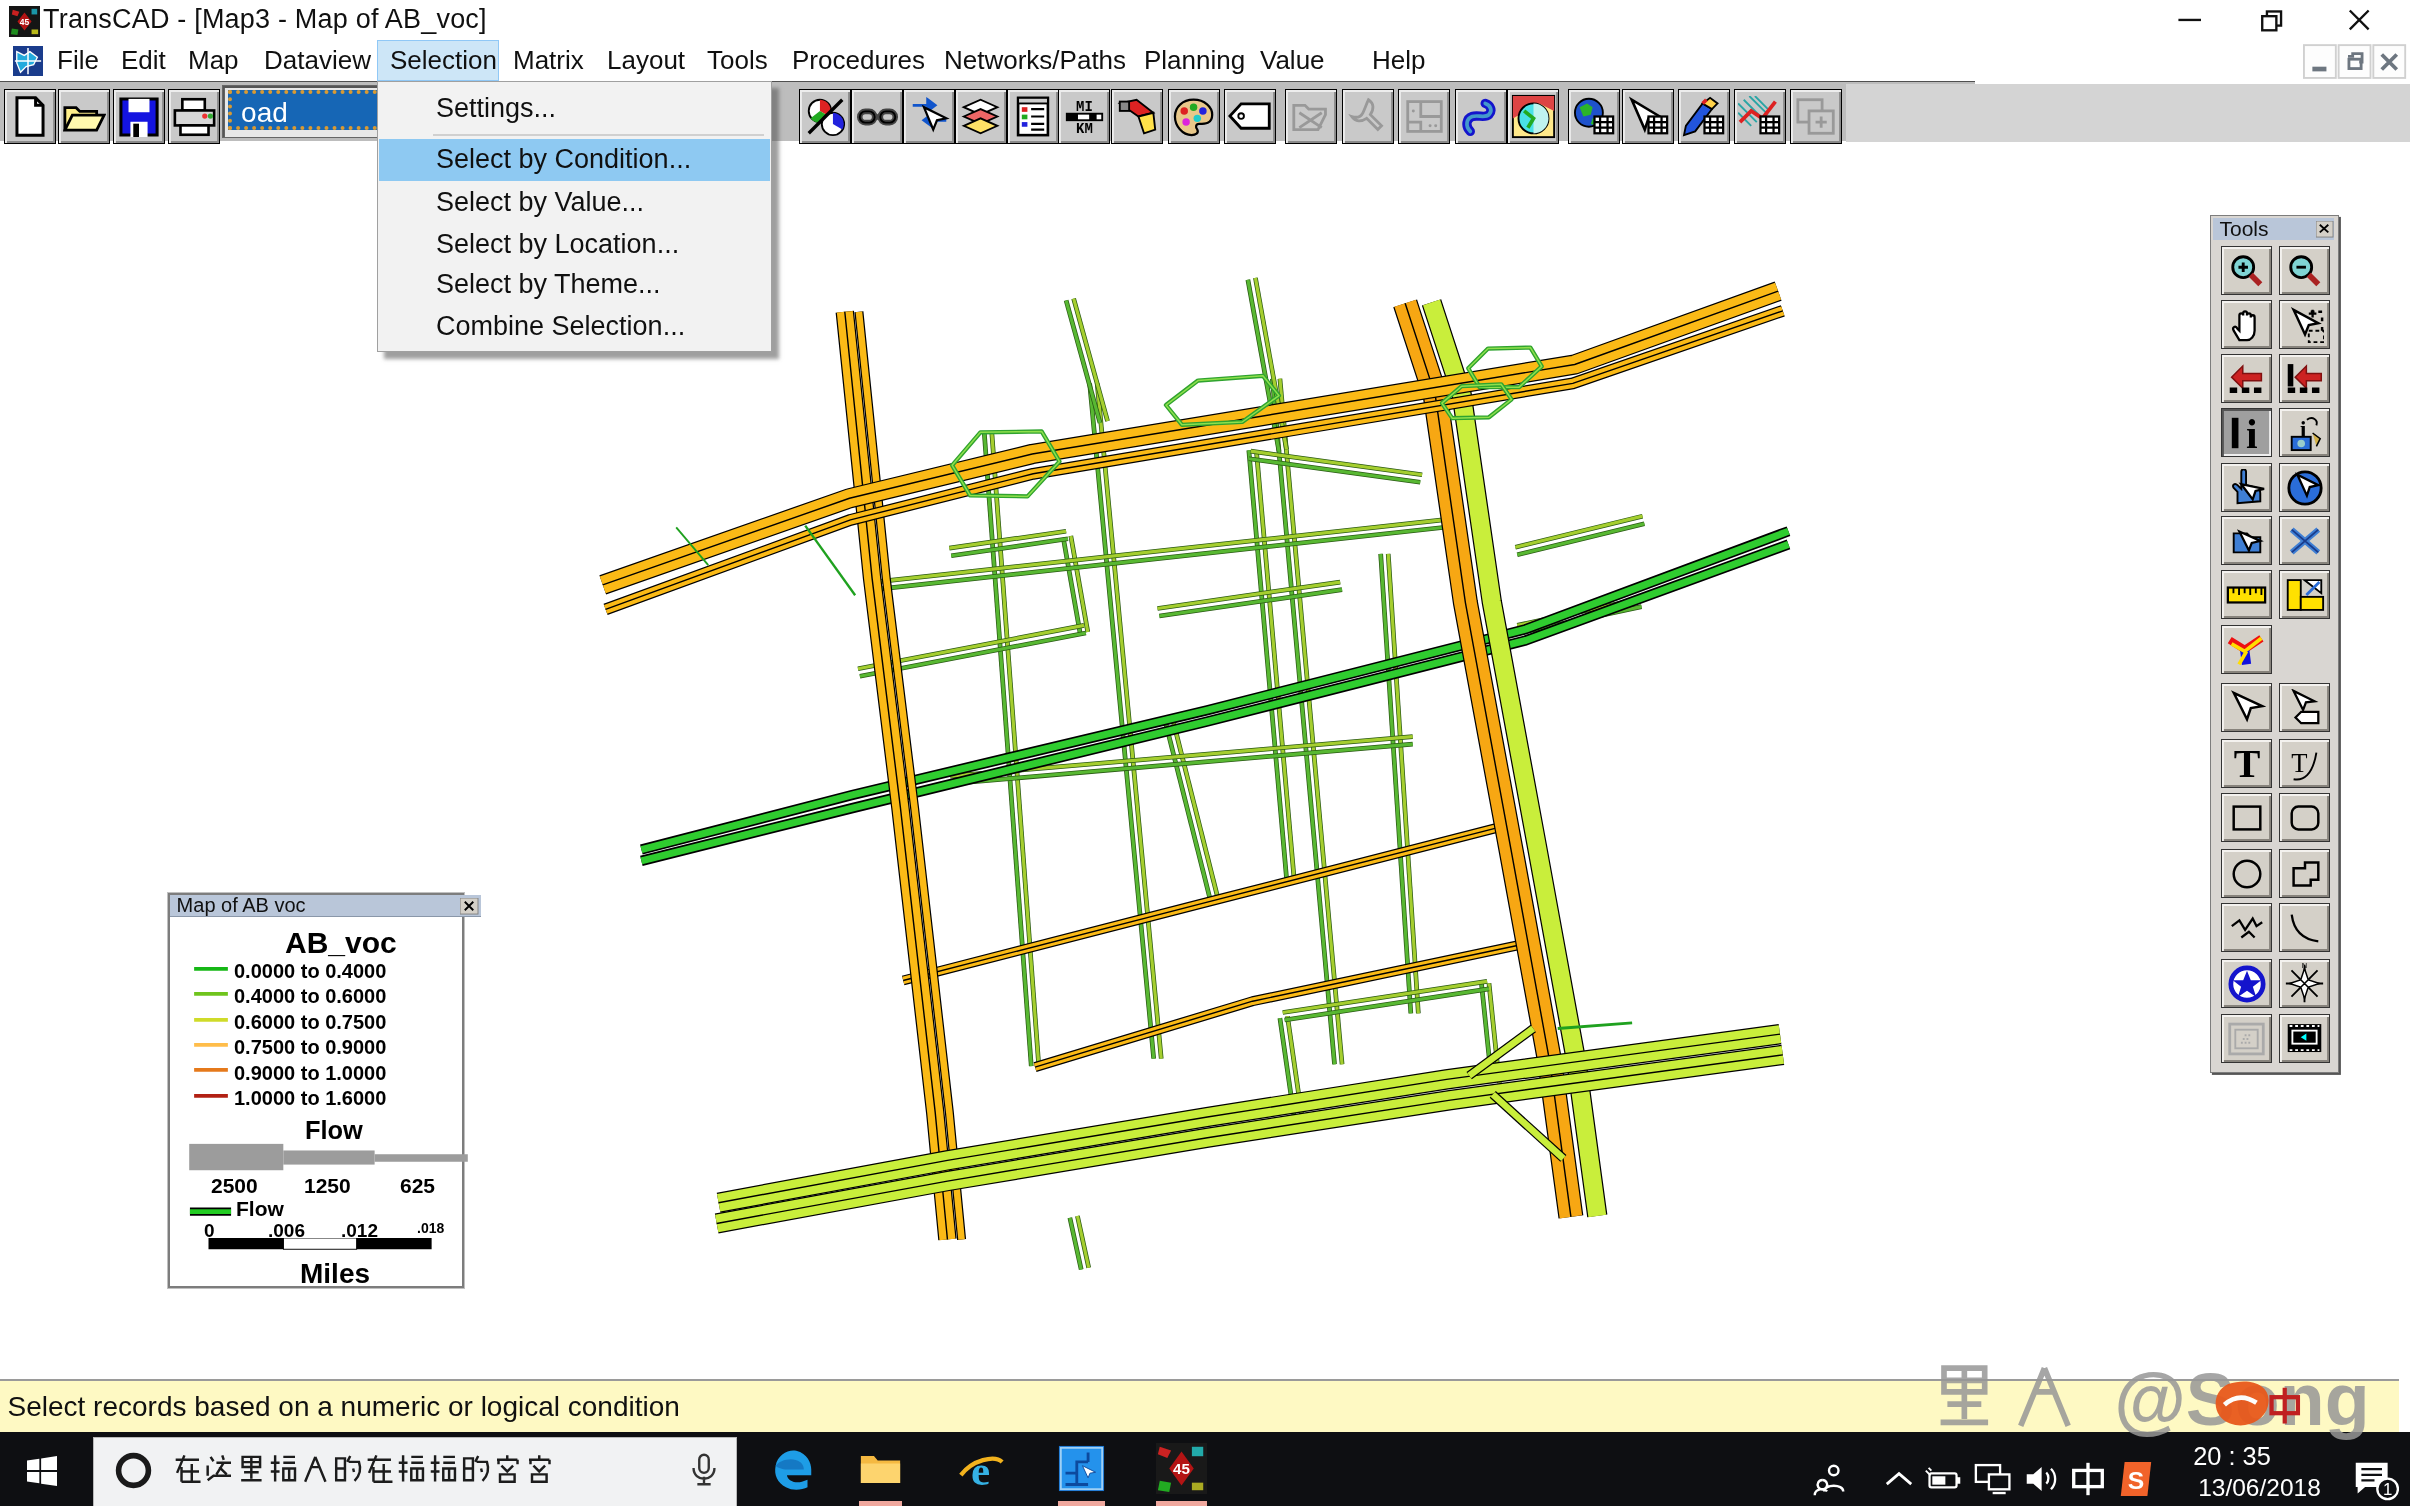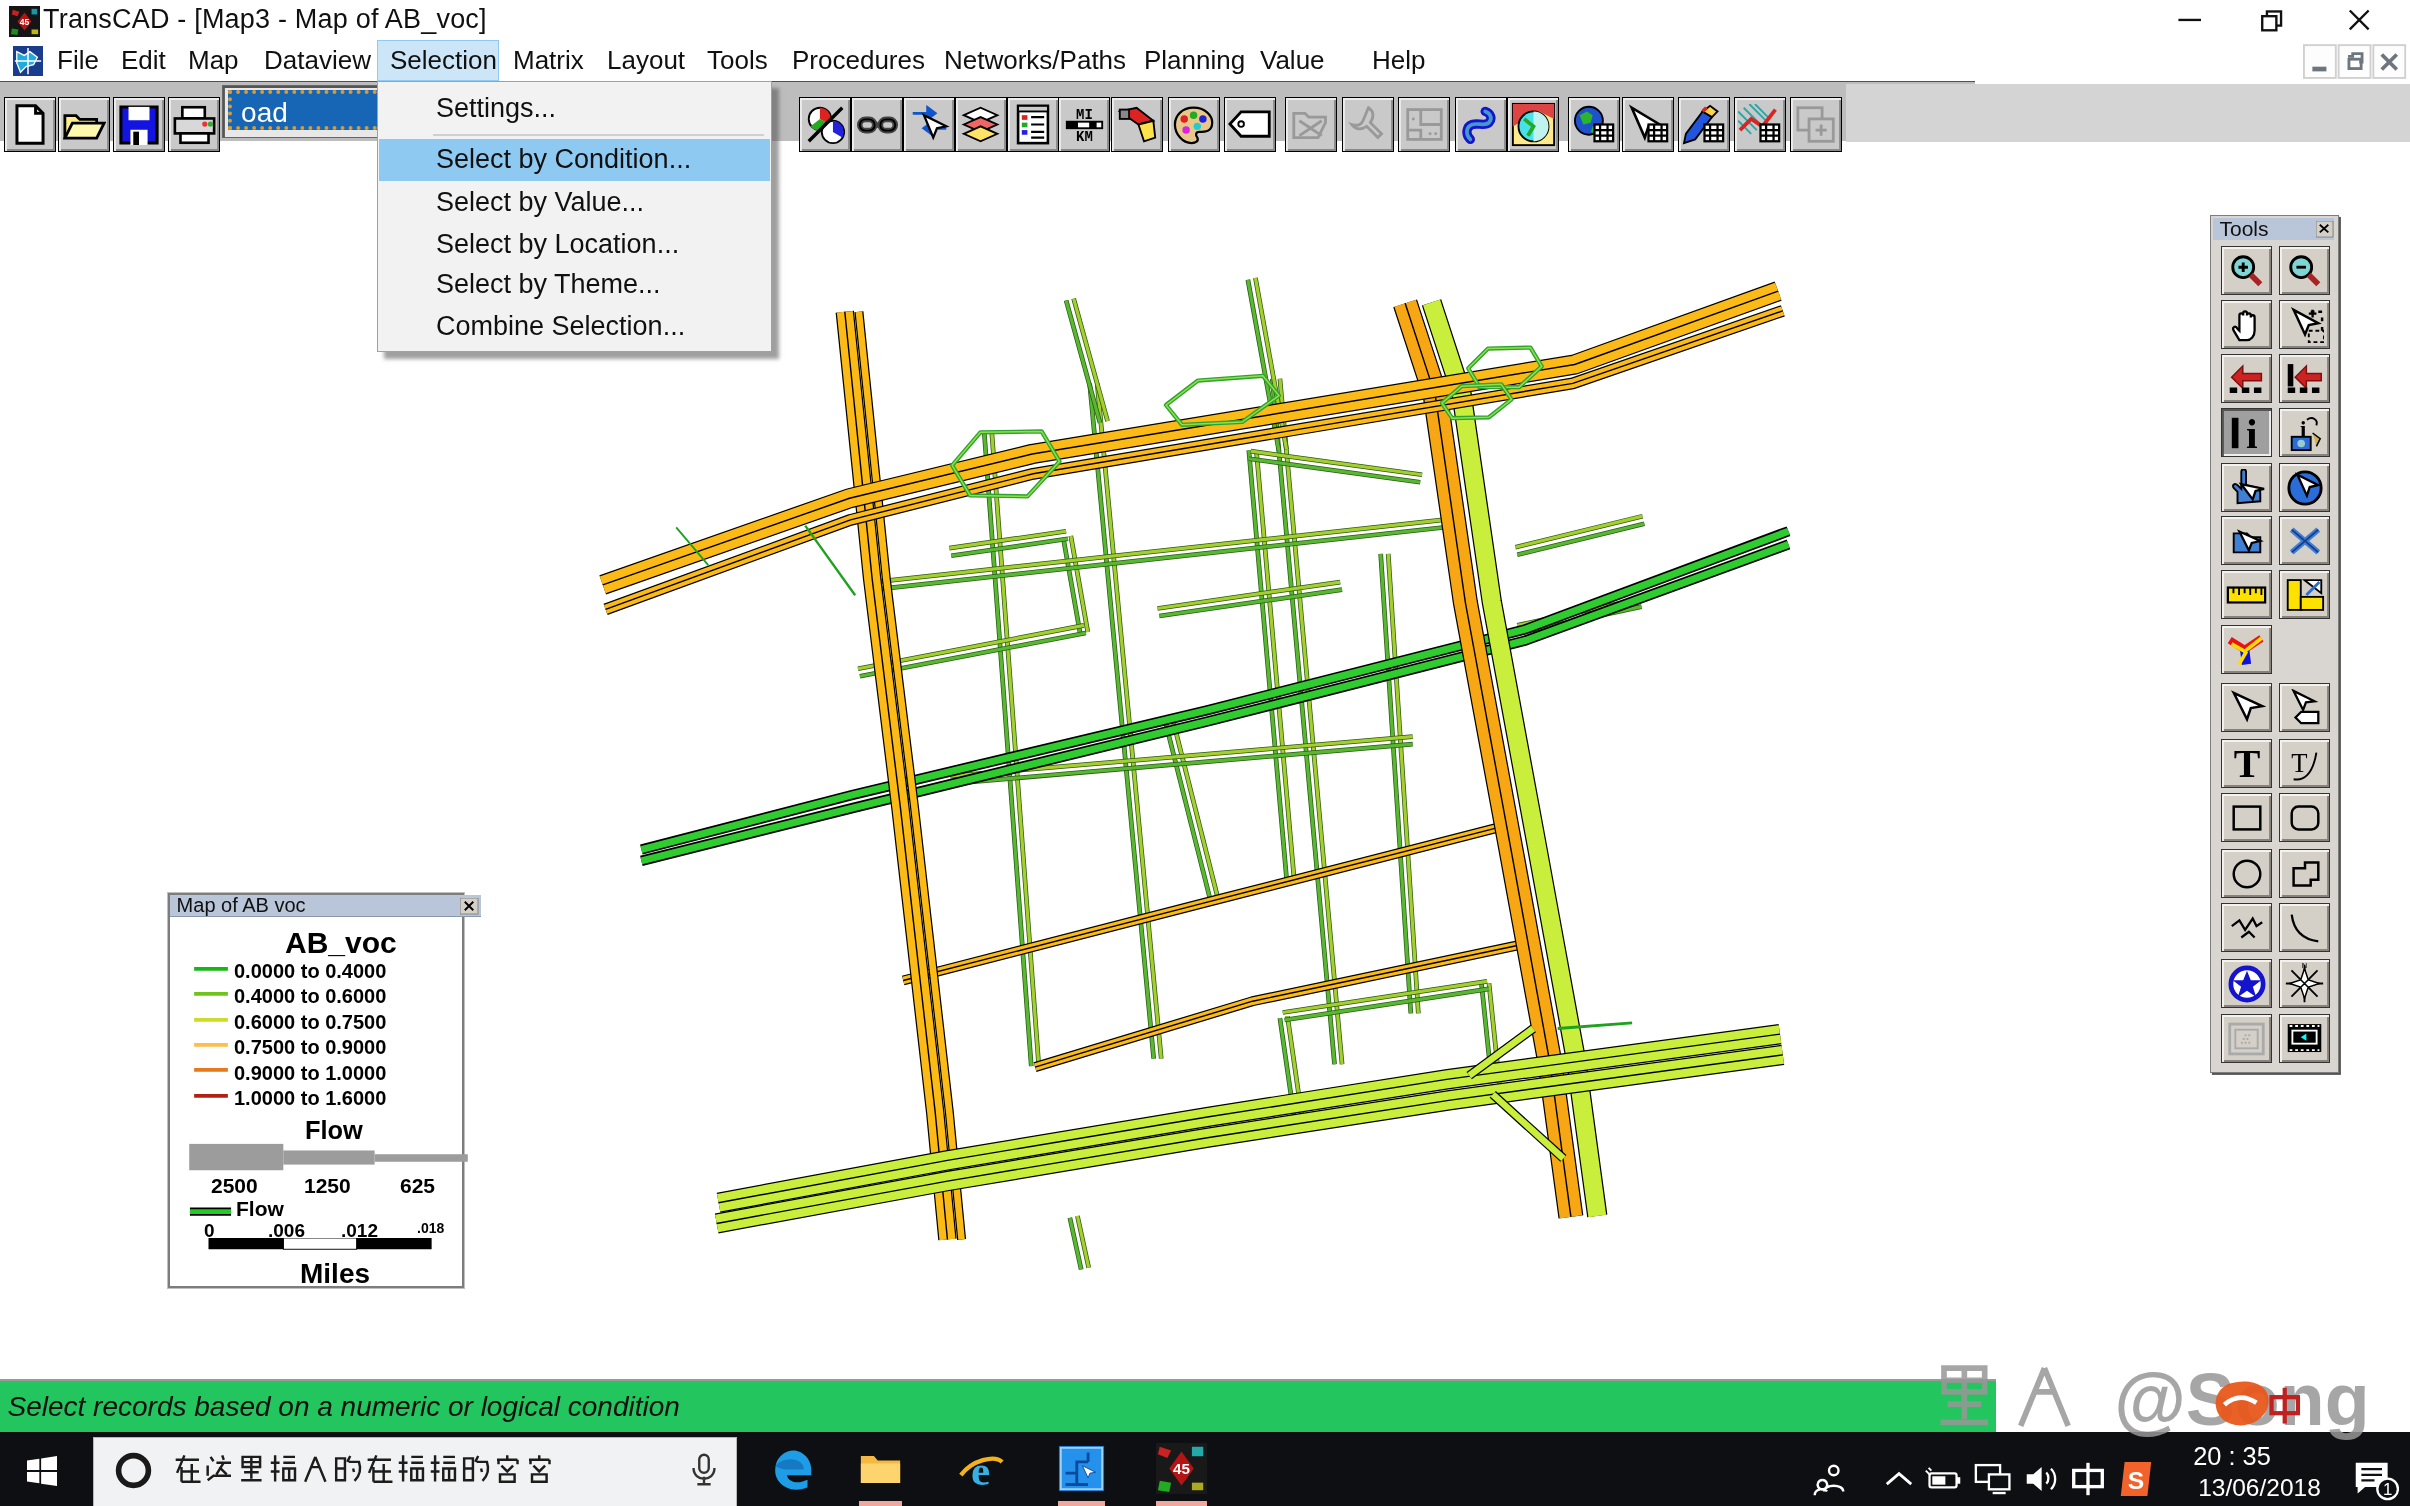--- a/index.html
+++ b/index.html
@@ -5,32 +5,32 @@
 *{box-sizing:border-box;}
 #screen{position:relative;width:2411px;height:1507px;overflow:hidden;background:#fff;
  font-family:"Liberation Sans",sans-serif;padding-left:28px;}
 .abs{position:absolute;}
 #titlebar{position:absolute;left:0;top:0;width:2411px;height:40px;background:#fff;}
 #titletext{position:absolute;left:43px;top:3.8px;font-size:27px;color:#101010;letter-spacing:0.2px;}
 #menubar{position:absolute;left:0;top:40px;width:2411px;height:41px;background:#fff;}
 .mi{position:absolute;top:4.7px;font-size:26px;color:#101010;}
 #selhl{position:absolute;left:377px;top:0px;width:122px;height:41px;background:#cde6f7;border:0.9px solid #90c8f6;}
 #toolbar{position:absolute;left:0;top:81px;width:1975px;height:60px;background:#bdbdbd;border-top:1.9px solid #505050;}
-.tbtn{position:absolute;top:15px;width:52px;height:55px;background:#c9c9c9;border:1.9px solid #000;
+.tbtn{position:absolute;top:7px;width:52px;height:55px;background:#c9c9c9;border:1.9px solid #000;
  box-shadow:inset 1.9px 1.9px 0 #ededed, inset -1.9px -1.9px 0 #8a8a8a;display:flex;align-items:center;justify-content:center;text-align:right;}
 #combo{position:absolute;left:222px;top:2.8px;width:508px;height:53px;background:#e8e8e8;border:1.9px solid #666;box-shadow:inset 1.9px 1.9px 0 #555;}
 #comboinner{position:absolute;left:4.7px;top:4.7px;width:495px;height:40px;background:#1666b5;color:#fff;font-size:28px;padding-left:9.4px;line-height:38px;
  border:4.7px dotted #d89a33;}
 #dropdown{position:absolute;left:377px;top:81px;width:395px;height:271px;background:#f2f2f2;
  border:0.9px solid #a0a0a0;box-shadow:6.6px 6.6px 3.8px rgba(80,80,80,0.55);}
 .ddi{position:absolute;left:58px;font-size:27px;color:#101010;}
 #ddhl{position:absolute;left:0.9px;top:57px;width:391px;height:42px;background:#8ec9f2;}
 #ddsep{position:absolute;left:55px;top:52px;width:331px;height:1.9px;background:#d0d0d0;}
-#statusbar{position:absolute;left:0;top:1379px;width:1996px;height:54px;background:#22c55e;
- border-top:2.8px solid #9a9a9a;font-style:italic;}
+#statusbar{position:absolute;left:0;top:1379px;width:2399px;height:54px;background:#fef9c3;
+ border-top:2.8px solid #9a9a9a;}
 #statusbar .st{position:absolute;left:7.5px;top:10.4px;font-size:28px;color:#101010;}
 #taskbar{position:absolute;left:0;top:1432px;width:2411px;height:74px;background:#0e0f12;}
 #searchbox{position:absolute;left:93px;top:4.7px;width:644px;height:70px;background:#f1f2f3;border:1.9px solid #b9b9b9;}
 #legend{position:absolute;left:168px;top:893px;width:296px;height:395px;background:#fff;
  border:2.8px solid #7d7d7d;outline:0.9px solid #c0c0c0;}
 #legendtitle{position:absolute;left:0px;top:0px;width:311px;height:21.7px;background:#b9c6d9;border-bottom:0.9px solid #8a97a9;
  font-size:20px;color:#101010;padding-left:6.6px;line-height:21.7px;}
 .lg{position:absolute;font-weight:bold;color:#000;white-space:nowrap;}
 #tools{position:absolute;left:2210px;top:215px;width:129px;height:858px;background:#d9d6d2;
  border:1.9px solid #7d7d7d;box-shadow:1.9px 1.9px 0 #555;}

